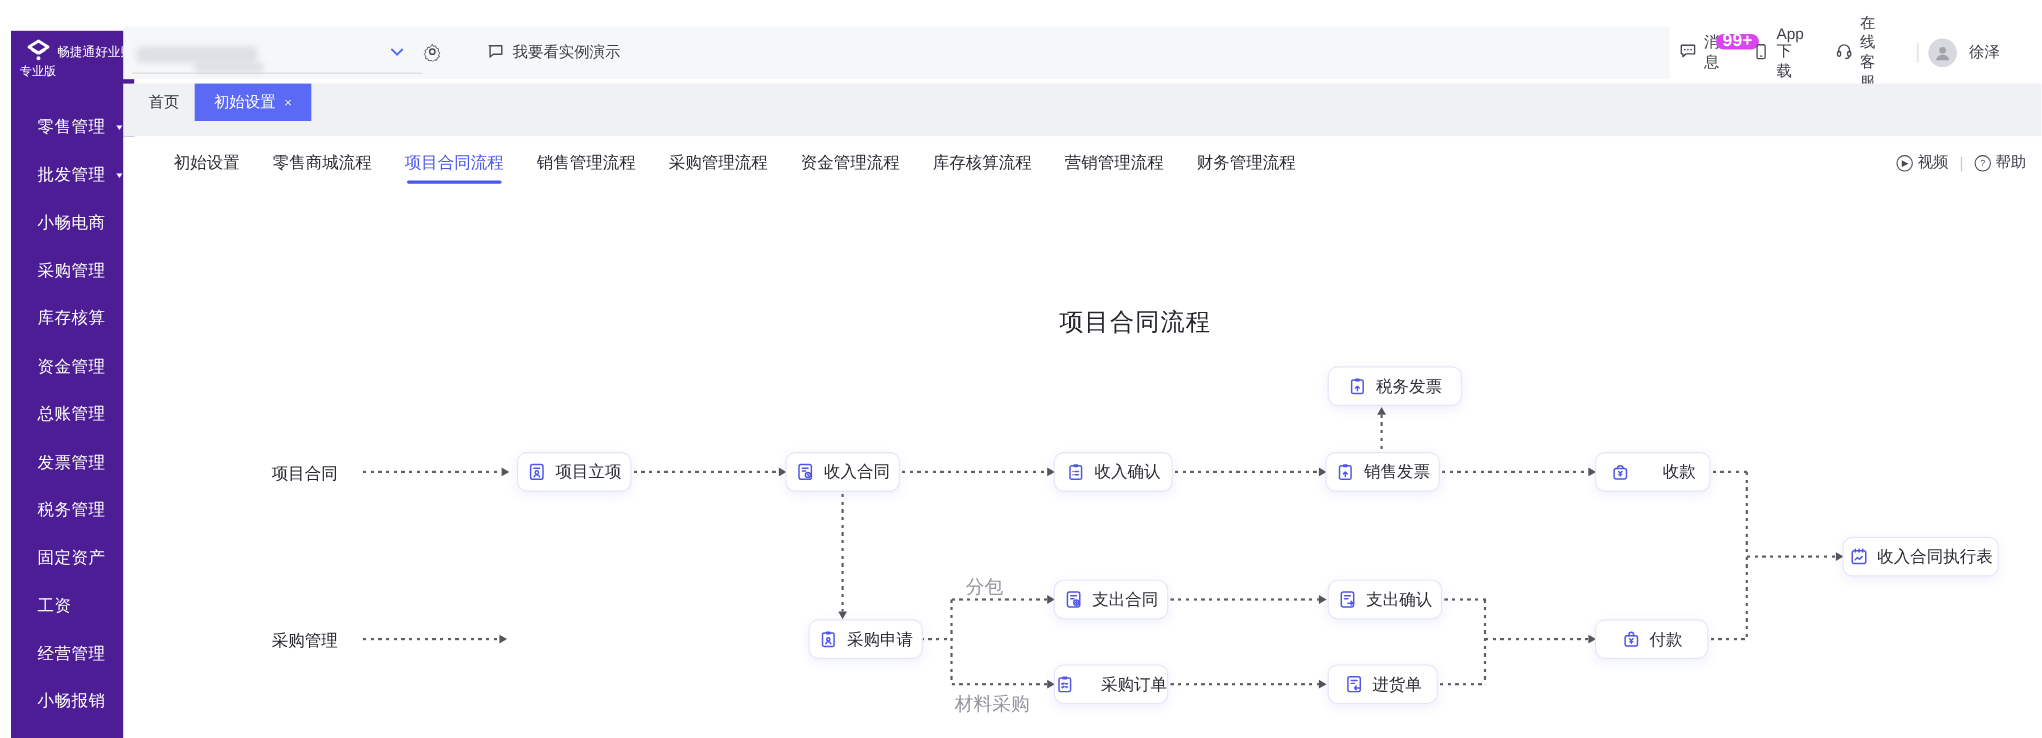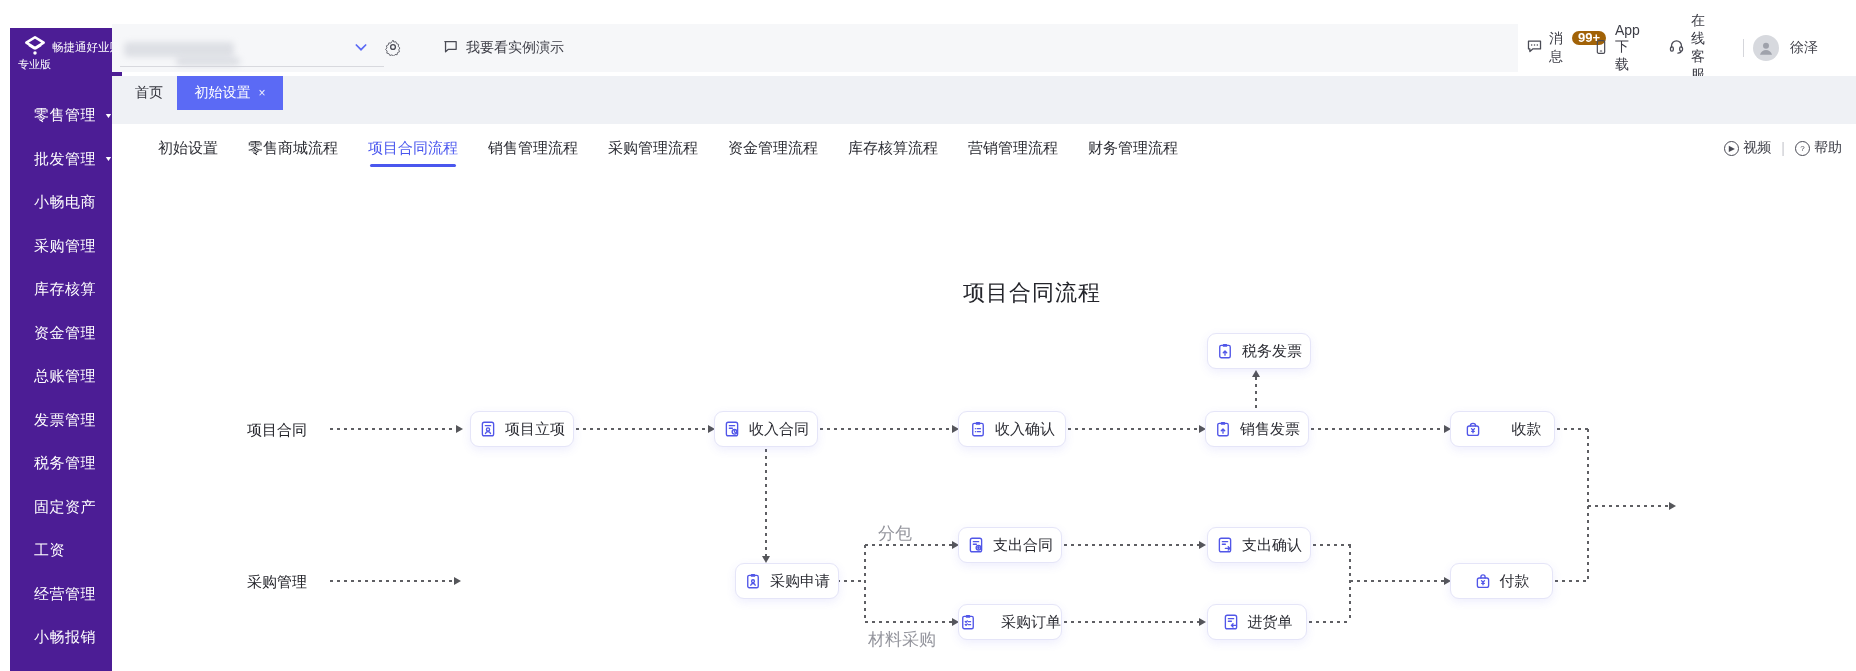--- a/index.html
+++ b/index.html
@@ -20,21 +20,21 @@
   .menu-item { height:43.5px; display:flex; align-items:center; padding-left:24px; font-size:15px; letter-spacing:.5px; cursor:pointer; white-space:nowrap; }
   .menu-item .caret { margin-left:8px; font-size:9px; transform:scaleY(.8); }
 
   
   .header { position:absolute; left:112px; top:24px; width:1406px; height:48px; background:#f6f7f9; }
   .search-zone { position:absolute; left:8px; top:0; width:264px; height:43px; border-bottom:1px solid #d8d9de; }
   .redact { position:absolute; background:#c9ccd4; border-radius:4px; filter:blur(3px); opacity:.55; }
   .hdr-ico { position:absolute; width:18px; height:18px; color:#5a5b66; }
   .demo-group { position:absolute; left:330px; top:14px; display:flex; align-items:center; gap:7px; font-size:14px; color:#3c3d46; cursor:pointer; }
   .right-item { position:absolute; top:0; height:48px; display:flex; align-items:center; gap:6px; font-size:14px; color:#3c3d46; cursor:pointer; }
-  .badge { position:absolute; left:1448px; top:7px; background:#a16207; color:#fff; font-size:13px; line-height:14px; padding:0 6px; border-radius:8px; font-weight:bold;margin-left:12px; }
+  .badge { position:absolute; left:1448px; top:7px; background:#d946ef; color:#fff; font-size:16px; line-height:14px; padding:0 6px; border-radius:8px; font-weight:bold; }
   .vdivider { position:absolute; left:1631px; top:15px; width:1px; height:18px; background:#d5d6db; }
   .avatar { position:absolute; left:1641px; top:11px; width:26px; height:26px; border-radius:50%; background:#d7d9de; display:flex; align-items:center; justify-content:center; overflow:hidden; }
   .username { position:absolute; left:1678px; top:15px; font-size:14px; color:#3c3d46; white-space:nowrap; }
 
   
   .tabstrip { position:absolute; left:112px; top:76px; width:1744px; height:48px; background:#eff1f5; }
   .wtab-home { position:absolute; left:13px; top:0; height:34px; display:flex; align-items:center; font-size:14px; color:#33343c; padding:0 10px; cursor:pointer; }
   .wtab-active { position:absolute; left:65px; top:0; width:106px; height:34px; background:#5b6af5; color:#fff; font-size:14px; display:flex; align-items:center; justify-content:center; gap:8px; cursor:pointer; }
   .wtab-close { font-size:12px; opacity:.9; cursor:pointer; }
 
@@ -316,21 +316,21 @@
         <div class="node" style="left: 1338px; top: 239px; width: 105px; gap: 30px;">
           <span style="display: inline-flex;">
             <svg width="18" height="18" viewBox="0 0 24 24">
               <rect x="4.5" y="8" width="15" height="12.5" rx="2.5" stroke="#5156e8" stroke-width="1.8" fill="none" stroke-linecap="round" stroke-linejoin="round"></rect>
               <path d="M8.5 8c0-4.6 7-4.6 7 0" stroke="#5156e8" stroke-width="1.8" fill="none" stroke-linecap="round" stroke-linejoin="round"></path>
               <path d="M10 11.5l2 2.2 2-2.2M12 13.7v3.4M10.3 15.2h3.4" stroke="#5156e8" stroke-width="1.8" fill="none" stroke-linecap="round" stroke-linejoin="round"></path>
             </svg>
           </span>
           <span>收款</span>
         </div>
-        <div class="node" style="left: 1095px; top: 161px; width: 104px;">
+        <div class="node" style="left: 1095px; top: 161px; width: 122px;">
           <span style="display: inline-flex;">
             <svg width="18" height="18" viewBox="0 0 24 24">
               <rect x="5" y="4.5" width="14" height="16.5" rx="2" stroke="#5156e8" stroke-width="1.8" fill="none" stroke-linecap="round" stroke-linejoin="round"></rect>
               <rect x="9" y="2.8" width="6" height="3.6" rx="1.2" fill="#5156e8"></rect>
               <path d="M12 17.5v-5.4m0 0l-2.3 2.3m2.3-2.3l2.3 2.3" stroke="#5156e8" stroke-width="1.8" fill="none" stroke-linecap="round" stroke-linejoin="round"></path>
             </svg>
           </span>
           <span>税务发票</span>
         </div>
         <div class="node" style="left: 846px; top: 355px; width: 104px;">
@@ -391,16 +391,26 @@
         <div class="node" style="left: 1338px; top: 391px; width: 103px;">
           <span style="display: inline-flex;">
             <svg width="18" height="18" viewBox="0 0 24 24">
               <rect x="4.5" y="8" width="15" height="12.5" rx="2.5" stroke="#5156e8" stroke-width="1.8" fill="none" stroke-linecap="round" stroke-linejoin="round"></rect>
               <path d="M9.2 8V6.6a2.8 2.8 0 015.6 0V8" stroke="#5156e8" stroke-width="1.8" fill="none" stroke-linecap="round" stroke-linejoin="round"></path>
               <path d="M10 11.5l2 2.2 2-2.2M12 13.7v3.4M10.3 15.2h3.4" stroke="#5156e8" stroke-width="1.8" fill="none" stroke-linecap="round" stroke-linejoin="round"></path>
             </svg>
           </span>
           <span>付款</span>
         </div>
+        <div class="node" style="left: 1563px; top: 316px; width: 142px;">
+          <span style="display: inline-flex;">
+            <svg width="18" height="18" viewBox="0 0 24 24">
+              <rect x="3.8" y="5" width="16.4" height="15.5" rx="2.5" stroke="#5156e8" stroke-width="1.8" fill="none" stroke-linecap="round" stroke-linejoin="round"></rect>
+              <path d="M7.5 3v3.4M12 3v3.4M16.5 3v3.4" stroke="#5156e8" stroke-width="1.8" fill="none" stroke-linecap="round" stroke-linejoin="round"></path>
+              <path d="M7.5 15.8l2.6-2.6 2.5 2 3.2-3.2" stroke="#5156e8" stroke-width="1.8" fill="none" stroke-linecap="round" stroke-linejoin="round"></path>
+            </svg>
+          </span>
+          <span>收入合同执行表</span>
+        </div>
       </div>
   </div>
 
 </div>
 
 </body></html>

